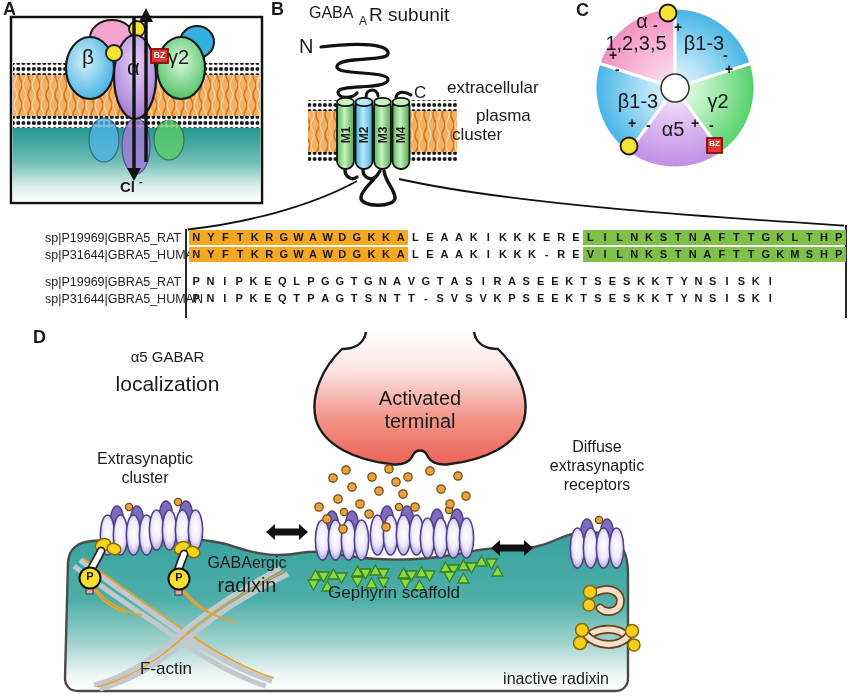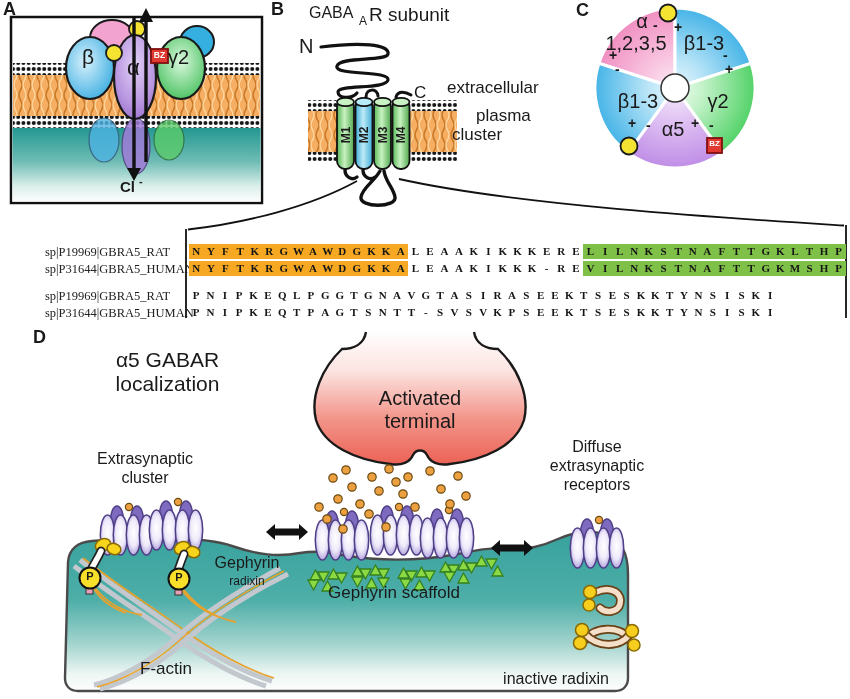--- a/index.html
+++ b/index.html
@@ -1,21 +1,21 @@
 <!DOCTYPE html>
 <html style="--hlO: #F7A823; --hlG: #7FC148;"><head>
 <meta charset="utf-8">
 <style>
   html,body{margin:0;padding:0;background:#fff;}
   #fig{position:relative;width:850px;height:699px;background:#fff;overflow:hidden;
        font-family:"Liberation Sans",sans-serif;color:#1a1a1a;}
   .lbl{position:absolute;color:#1a1a1a;line-height:1.05;white-space:nowrap;}
   .ctr{text-align:center;white-space:normal;}
   .panel-letter{font-size:18px;font-weight:bold;}
-  #alignment{position:absolute;left:40px;top:238px;width:810px;height:92px;font-family:Liberation Serif, serif;}
+  #alignment{position:absolute;left:40px;top:224px;width:810px;height:92px;}
   .seq-row{position:absolute;left:0;height:16px;width:810px;}
   .seq-label{position:absolute;left:5px;top:1px;font-size:12.5px;color:#222;}
   .seq-cell{position:absolute;top:0;height:15px;line-height:15px;text-align:center;
             font-size:11px;font-weight:bold;color:#161616;}
   .hl-orange{background:var(--hlO,#F7A823);}
   .hl-green{background:var(--hlG,#7FC148);}
   .sign{font-size:14px;font-weight:bold;}
   .mlabel{font-size:12px;font-weight:bold;transform:translate(-50%,-50%) rotate(-90deg);}
 </style>
 </head>
@@ -576,30 +576,30 @@
         <span class="seq-cell" style="left: 665.6px; width: 14.35px;">S</span>
         <span class="seq-cell" style="left: 679.95px; width: 14.35px;">I</span>
         <span class="seq-cell" style="left: 694.3px; width: 14.35px;">S</span>
         <span class="seq-cell" style="left: 708.65px; width: 14.35px;">K</span>
         <span class="seq-cell" style="left: 723px; width: 14.35px;">I</span>
       </div>
     </div>
 
 
 <span class="lbl panel-letter" style="left:33px;top:328px;">D</span>
-<span class="lbl ctr" style="left:95px;top:349px;width:145px;font-size:21px;">α5 GABAR</span>
+<span class="lbl ctr" style="left:95px;top:349px;width:145px;font-size:15px;">α5 GABAR</span>
 <span class="lbl ctr" style="left:95px;top:373px;width:145px;font-size:21px;">localization</span>
 <span class="lbl ctr" style="left:340px;top:388px;width:160px;font-size:20px;">Activated</span>
 <span class="lbl ctr" style="left:340px;top:411px;width:160px;font-size:20px;">terminal</span>
 <span class="lbl ctr" style="left:75px;top:451px;width:140px;font-size:16px;">Extrasynaptic</span>
 <span class="lbl ctr" style="left:75px;top:470px;width:140px;font-size:16px;">cluster</span>
 <span class="lbl ctr" style="left:527px;top:439px;width:140px;font-size:16px;">Diffuse</span>
 <span class="lbl ctr" style="left:527px;top:458px;width:140px;font-size:16px;">extrasynaptic</span>
 <span class="lbl ctr" style="left:527px;top:477px;width:140px;font-size:16px;">receptors</span>
-<span class="lbl ctr" style="left:187px;top:555px;width:120px;font-size:16px;">Gephyrin</span>
-<span class="lbl ctr" style="left:187px;top:575px;width:120px;font-size:12px;">radixin</span>
+<span class="lbl ctr" style="left:187px;top:555px;width:120px;font-size:16px;">GABAergic</span>
+<span class="lbl ctr" style="left:187px;top:575px;width:120px;font-size:20px;">radixin</span>
 <span class="lbl ctr" style="left:304px;top:584px;width:180px;font-size:17px;">Gephyrin scaffold</span>
 <span class="lbl ctr" style="left:116px;top:660px;width:100px;font-size:17px;">F-actin</span>
 <span class="lbl ctr" style="left:456px;top:671px;width:200px;font-size:16px;">inactive radixin</span>
 <span class="lbl ctr" style="left:82px;top:571px;width:16px;font-size:11px;font-weight:bold;">P</span>
 <span class="lbl ctr" style="left:171px;top:572px;width:16px;font-size:11px;font-weight:bold;">P</span>
 
 </div>
 
 </body></html>

